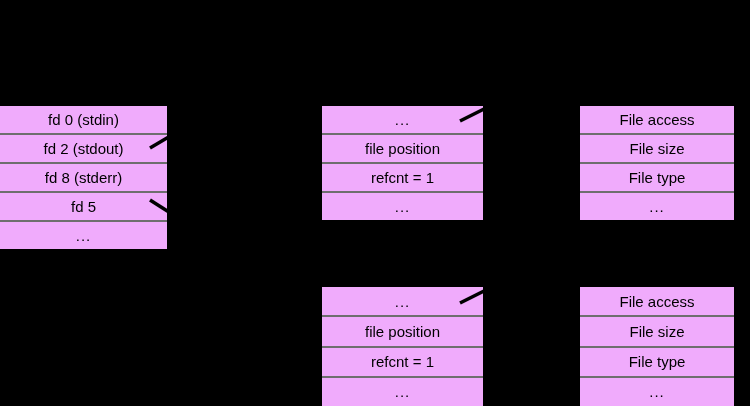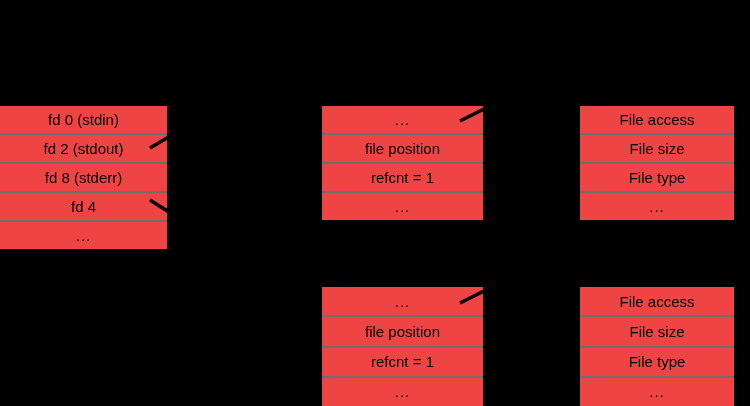--- a/index.html
+++ b/index.html
@@ -31,21 +31,21 @@
     position: absolute;
     background: #ffffff;
     border: 2px solid #000000;
     box-sizing: border-box;
     display: flex;
     flex-direction: column;
   }
 
   .row {
     flex: 1 1 0;
-    background: #ef4444;
+    background: #f0abfc;
     border-top: 2px solid #6e6e6e;
     box-sizing: border-box;
     display: flex;
     align-items: center;
     justify-content: center;
     color: #000000;
     font-size: 15px;
     line-height: 1;
     white-space: nowrap;
   }
@@ -111,21 +111,21 @@
 </style>
 </head>
 <body>
 
 <div class="canvas">
 
   <div class="table-box" id="descriptor-table">
     <div class="row">fd 0 (stdin)</div>
     <div class="row">fd 2 (stdout)</div>
     <div class="row">fd 8 (stderr)</div>
-    <div class="row">fd 4</div>
+    <div class="row">fd 5</div>
     <div class="row ellipsis">...</div>
   </div>
 
   <div class="table-box" id="open-file-table-a">
     <div class="row ellipsis">...</div>
     <div class="row">file position</div>
     <div class="row">refcnt = 1</div>
     <div class="row ellipsis">...</div>
   </div>
 

